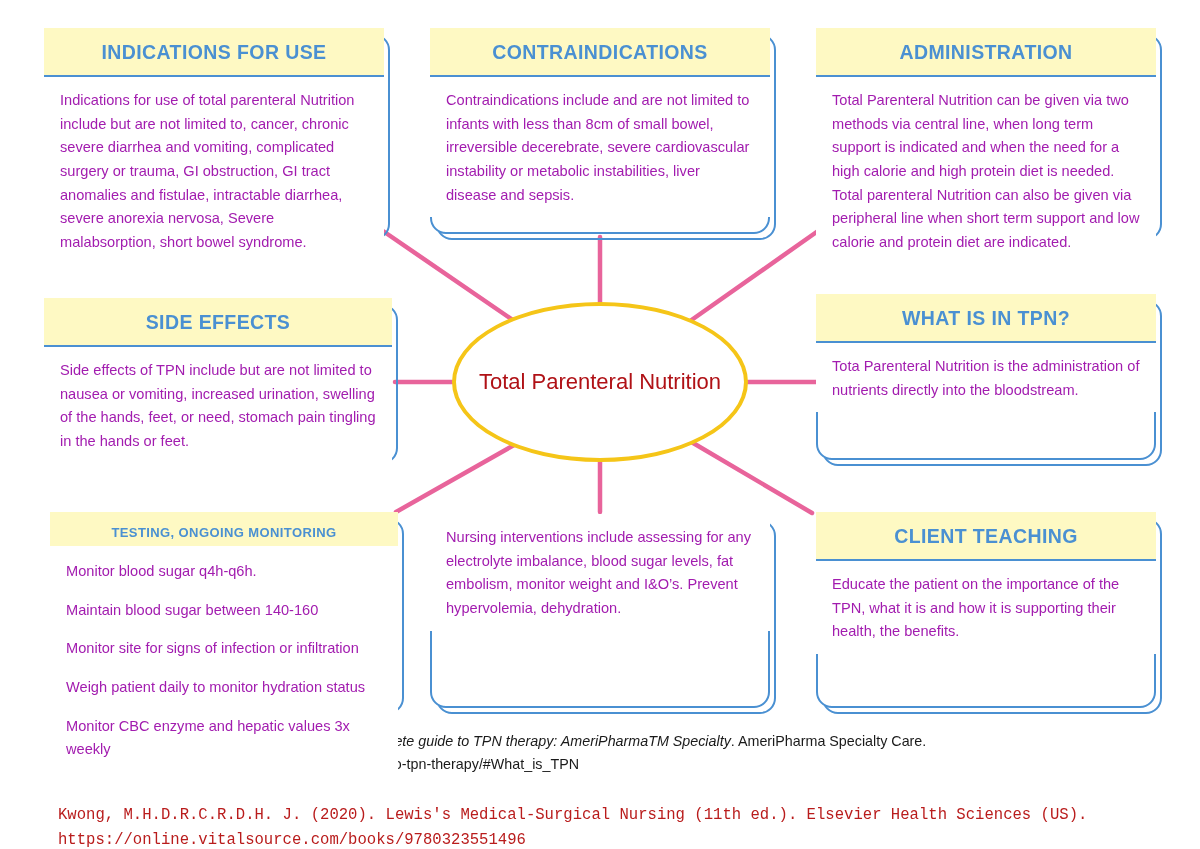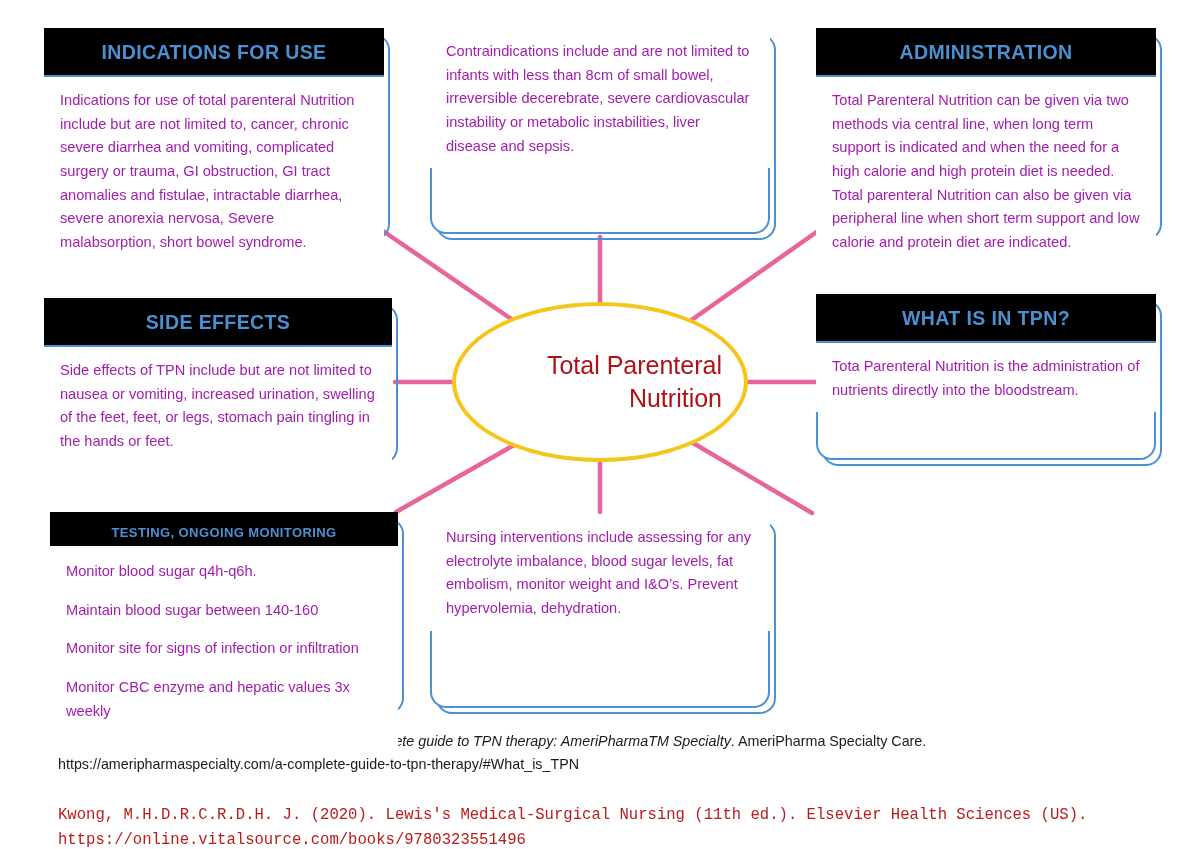--- a/index.html
+++ b/index.html
@@ -48,21 +48,21 @@
   }
   .node .hdr{
     color:#4a90d2;
     font-weight:bold;
     text-align:center;
     letter-spacing:.4px;
     padding:13px 8px 11px 8px;
     font-size:19.5px;
     border-bottom:2.6px solid #4a90d2;
     box-sizing:border-box;
-    background:#000000;
+    background:#fef9c3;
   }
   .node.no-rule .hdr{border-bottom:none;padding-bottom:6px;font-size:13px;}
   .node .body{
     padding:12px 16px 10px 16px;
     font-size:14.6px;
     line-height:1.62;
     color:#a21caf;
     background:#fff;
     box-sizing:border-box;
   }
@@ -76,23 +76,23 @@
     left:452px;top:302px;width:296px;height:160px;
     border:4px solid #f5c518;
     border-radius:50%;
     background:#ffffff;
     display:flex;align-items:center;justify-content:center;
     z-index:5;
     box-sizing:border-box;
   }
   #center .label{
     color:#b01116;
-    font-size:25px;
+    font-size:22px;
     line-height:1.34;
-    text-align:right;
+    text-align:left;
     padding:0 22px;
   }
 
   
   #refs{position:absolute;left:58px;top:730px;width:1120px;}
   .ref-sans{
     font-family:"Liberation Sans", sans-serif;
     font-size:14.3px;line-height:1.62;color:#1a1a1a;
   }
   .ref-serif{
@@ -126,39 +126,40 @@
     <div class="inner">
       <div class="hdr">INDICATIONS FOR USE</div>
       <div class="body">Indications for use of total parenteral Nutrition include but are not limited to, cancer, chronic severe diarrhea and vomiting, complicated surgery or trauma, GI obstruction, GI tract anomalies and fistulae, intractable diarrhea, severe anorexia nervosa, Severe malabsorption, short bowel syndrome.</div>
     </div>
   </div>
 
   <div class="node" style="left:430px;top:28px;width:340px;height:206px;">
     <div class="shell2"></div>
     <div class="shell"></div>
     <div class="inner">
+      <div class="hdr">CONTRAINDICATIONS</div>
       <div class="body">Contraindications include and are not limited to infants with less than 8cm of small bowel, irreversible decerebrate, severe cardiovascular instability or metabolic instabilities, liver disease and sepsis.</div>
     </div>
   </div>
 
   <div class="node" style="left:816px;top:28px;width:340px;height:206px;">
     <div class="shell2"></div>
     <div class="shell"></div>
     <div class="inner">
       <div class="hdr">ADMINISTRATION</div>
       <div class="body">Total Parenteral Nutrition can be given via two methods via central line, when long term support is indicated and when the need for a high calorie and high protein diet is needed. Total parenteral Nutrition can also be given via peripheral line when short term support and low calorie and protein diet are indicated.</div>
     </div>
   </div>
 
   <div class="node" style="left:44px;top:298px;width:348px;height:160px;">
     <div class="shell2"></div>
     <div class="shell"></div>
     <div class="inner">
       <div class="hdr">SIDE EFFECTS</div>
-      <div class="body">Side effects of TPN include but are not limited to nausea or vomiting, increased urination, swelling of the feet, feet, or legs, stomach pain tingling in the hands or feet.</div>
+      <div class="body">Side effects of TPN include but are not limited to nausea or vomiting, increased urination, swelling of the hands, feet, or need, stomach pain tingling in the hands or feet.</div>
     </div>
   </div>
 
   <div id="center">
     <div class="label">Total Parenteral Nutrition</div>
   </div>
 
   <div class="node" style="left:816px;top:294px;width:340px;height:166px;">
     <div class="shell2"></div>
     <div class="shell"></div>
@@ -170,33 +171,42 @@
 
   <div class="node no-rule lines" style="left:50px;top:512px;width:348px;height:196px;">
     <div class="shell2"></div>
     <div class="shell"></div>
     <div class="inner">
       <div class="hdr">TESTING, ONGOING MONITORING</div>
       <div class="body">
         <p>Monitor blood sugar q4h-q6h.</p>
         <p>Maintain blood sugar between 140-160</p>
         <p>Monitor site for signs of infection or infiltration</p>
+        <p>Weigh patient daily to monitor hydration status</p>
         <p>Monitor CBC enzyme and hepatic values 3x weekly</p>
       </div>
     </div>
   </div>
 
   <div class="node" style="left:430px;top:514px;width:340px;height:194px;">
     <div class="shell2"></div>
     <div class="shell"></div>
     <div class="inner">
       <div class="body">Nursing interventions include assessing for any electrolyte imbalance, blood sugar levels, fat embolism, monitor weight and I&amp;O’s. Prevent hypervolemia, dehydration.</div>
     </div>
   </div>
 
+  <div class="node" style="left:816px;top:512px;width:340px;height:196px;">
+    <div class="shell2"></div>
+    <div class="shell"></div>
+    <div class="inner">
+      <div class="hdr">CLIENT TEACHING</div>
+      <div class="body">Educate the patient on the importance of the TPN, what it is and how it is supporting their health, the benefits.</div>
+    </div>
+  </div>
 
   <div id="refs">
     <div class="ref-sans">
       <span>References: Leduc, C. (2023, September 8). </span><span class="it">A complete guide to TPN therapy: AmeriPharmaTM Specialty</span><span>. AmeriPharma Specialty Care.</span>
     </div>
     <div class="ref-sans">https://ameripharmaspecialty.com/a-complete-guide-to-tpn-therapy/#What_is_TPN</div>
     <div class="ref-serif">Kwong, M.H.D.R.C.R.D.H. J. (2020). Lewis's Medical-Surgical Nursing (11th ed.). Elsevier Health Sciences (US). https://online.vitalsource.com/books/9780323551496</div>
   </div>
 
 </div>

